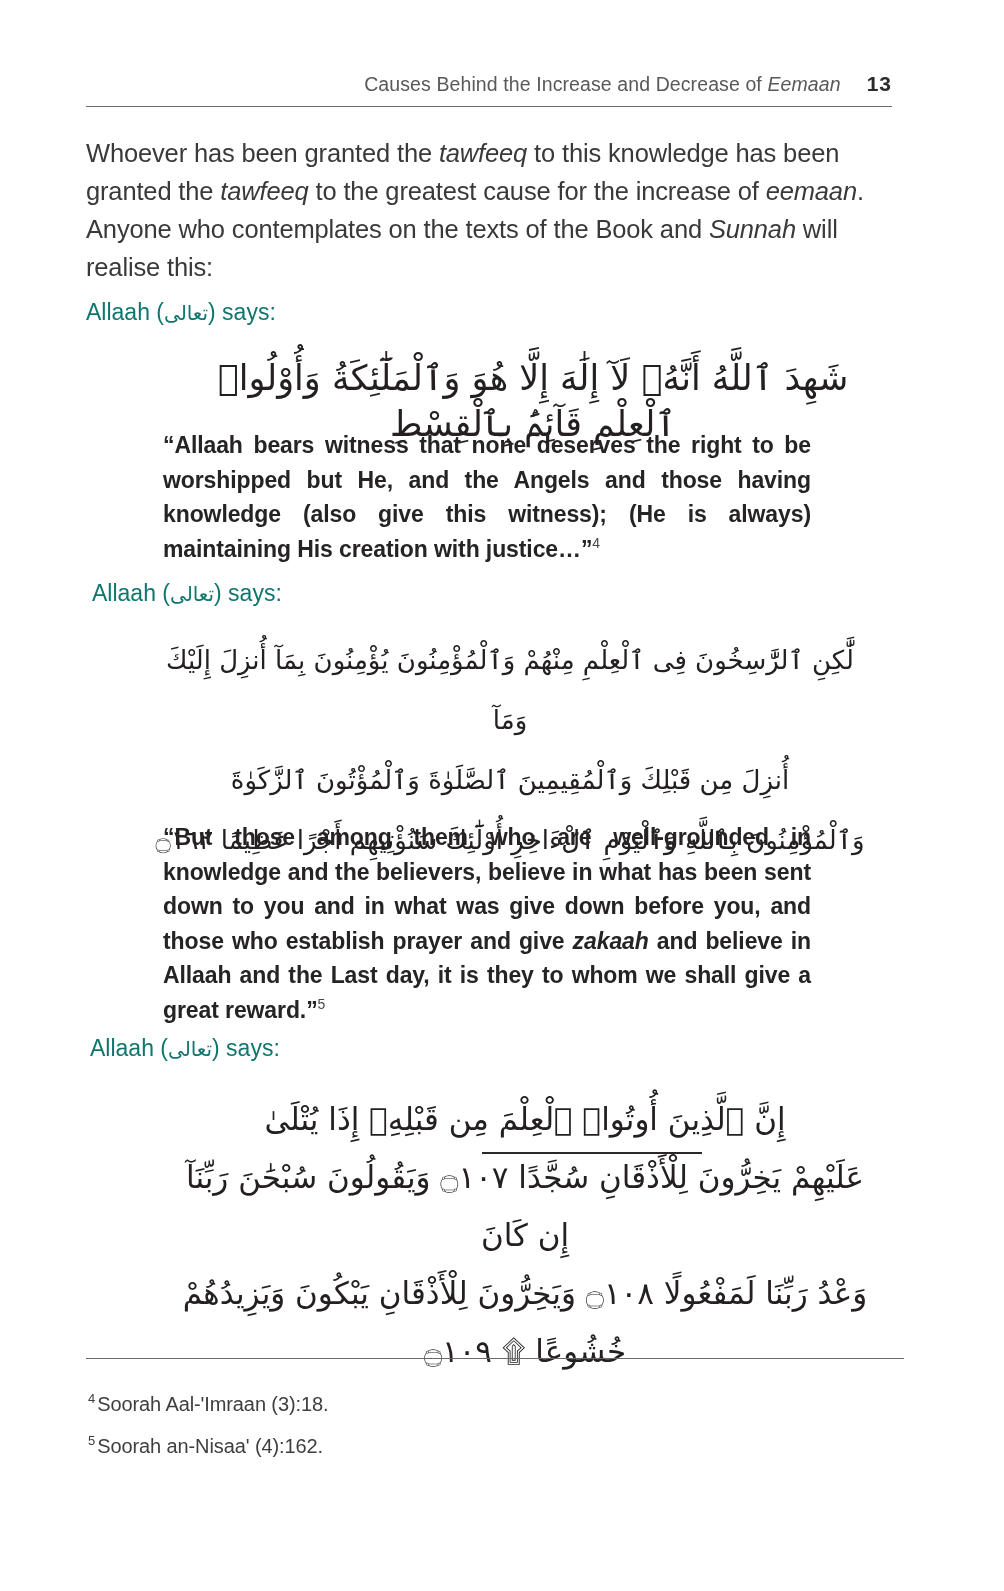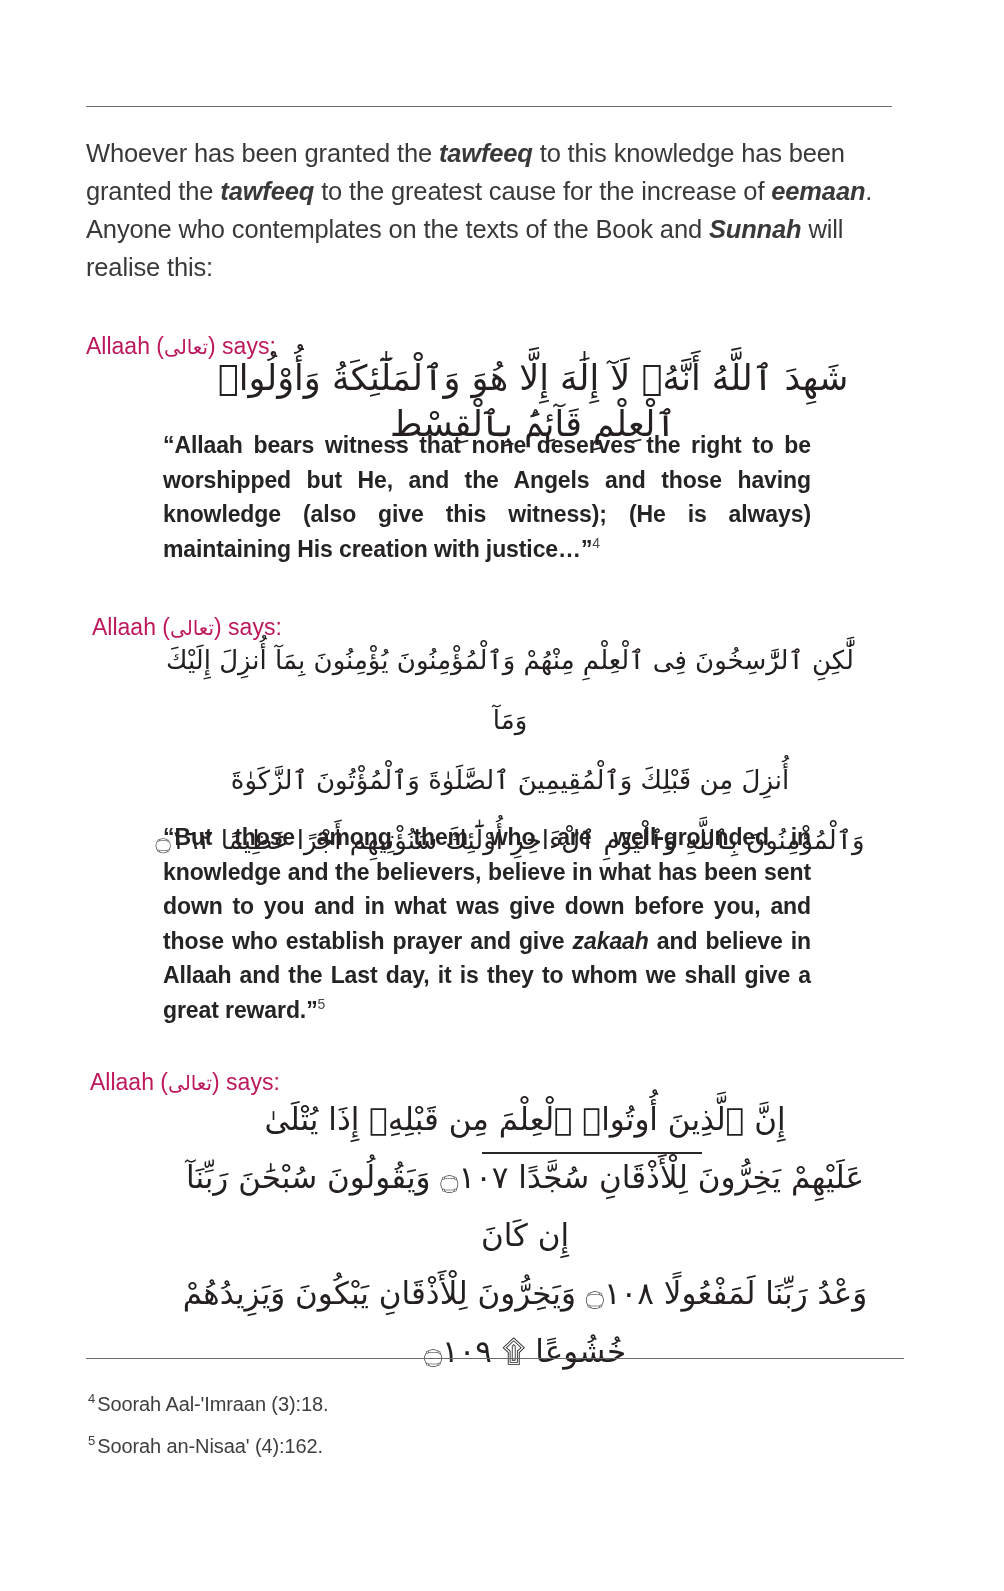--- a/index.html
+++ b/index.html
@@ -56,29 +56,28 @@
   .body-para {
     position: absolute;
     left: 86px;
     top: 134px;
     width: 802px;
     font-size: 25.5px;
     line-height: 38px;
     color: #3b3839;
     letter-spacing: -0.15px;
   }
-  .body-para .ital { font-style: italic; font-weight: bold; }
+  .body-para .ital { font-style: italic; }
 
   .says {
     position: absolute;
     font-size: 23px;
     line-height: 30px;
-    color: #be185d;
+    color: #0f766e;
     white-space: nowrap;
-    margin-top: 34px;
   }
   .says .ar {
     font-family: "DejaVu Sans", sans-serif;
     font-size: 20px;
     direction: rtl;
     unicode-bidi: isolate;
   }
   .says-1 { left: 86px;  top: 297px; }
   .says-2 { left: 92px;  top: 578px; }
   .says-3 { left: 90px;  top: 1033px; }
@@ -178,20 +177,26 @@
     vertical-align: super;
     line-height: 0;
     margin-right: 2px;
   }
 </style>
 </head>
 <body>
 
 <div class="page">
 
+  <div class="header">
+    <div class="header-title">
+      <span>Causes Behind the Increase and Decrease of </span><span class="ital">Eemaan</span>
+    </div>
+    <div class="header-page">13</div>
+  </div>
   <div class="header-rule"></div>
 
   <div class="body-para"><span>Whoever has been granted the </span><span class="ital">tawfeeq</span><span> to this knowledge has been granted the </span><span class="ital">tawfeeq</span><span> to the greatest cause for the increase of </span><span class="ital">eemaan</span><span>. Anyone who contemplates on the texts of the Book and </span><span class="ital">Sunnah</span><span> will realise this:</span></div>
 
   <div class="says says-1"><span>Allaah (</span><span class="ar">تعالى</span><span>) says:</span></div>
 
   <div class="ayah ayah-1">شَهِدَ ٱللَّهُ أَنَّهُۥ لَآ إِلَٰهَ إِلَّا هُوَ وَٱلْمَلَٰٓئِكَةُ وَأُوْلُوا۟ ٱلْعِلْمِ قَآئِمَۢ بِٱلْقِسْطِ</div>
 
   <div class="trans trans-1"><span>“Allaah bears witness that none deserves the right to be worshipped but He, and the Angels and those having knowledge (also give this witness); (He is always) maintaining His creation with justice…”</span><sup>4</sup></div>
 

